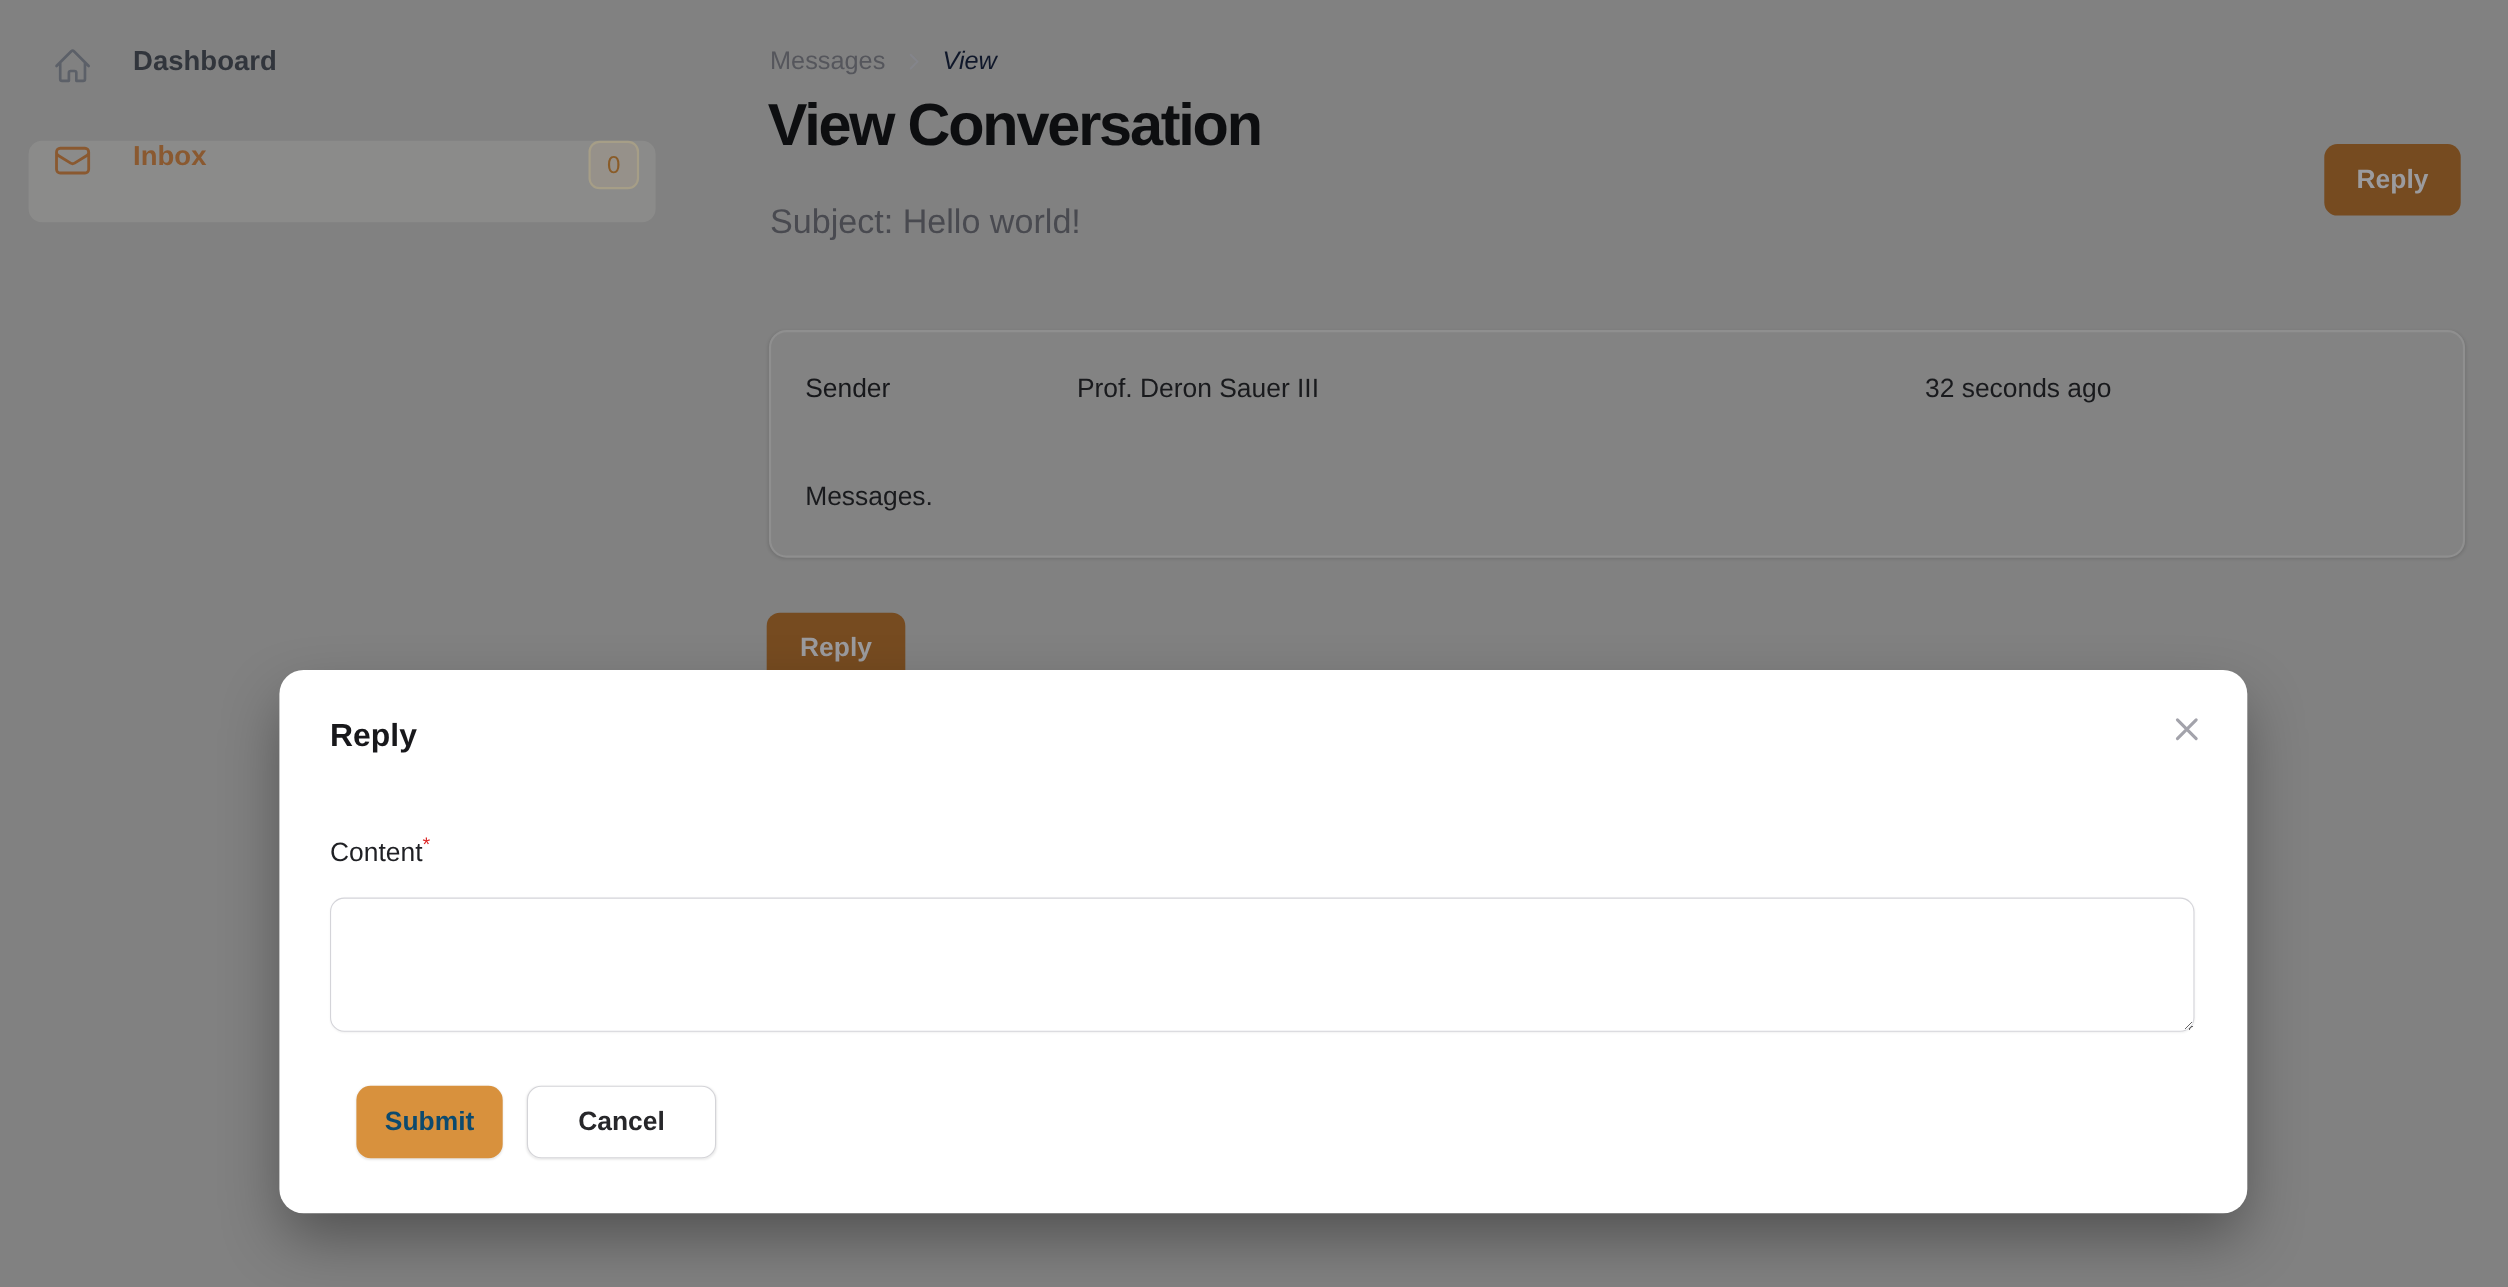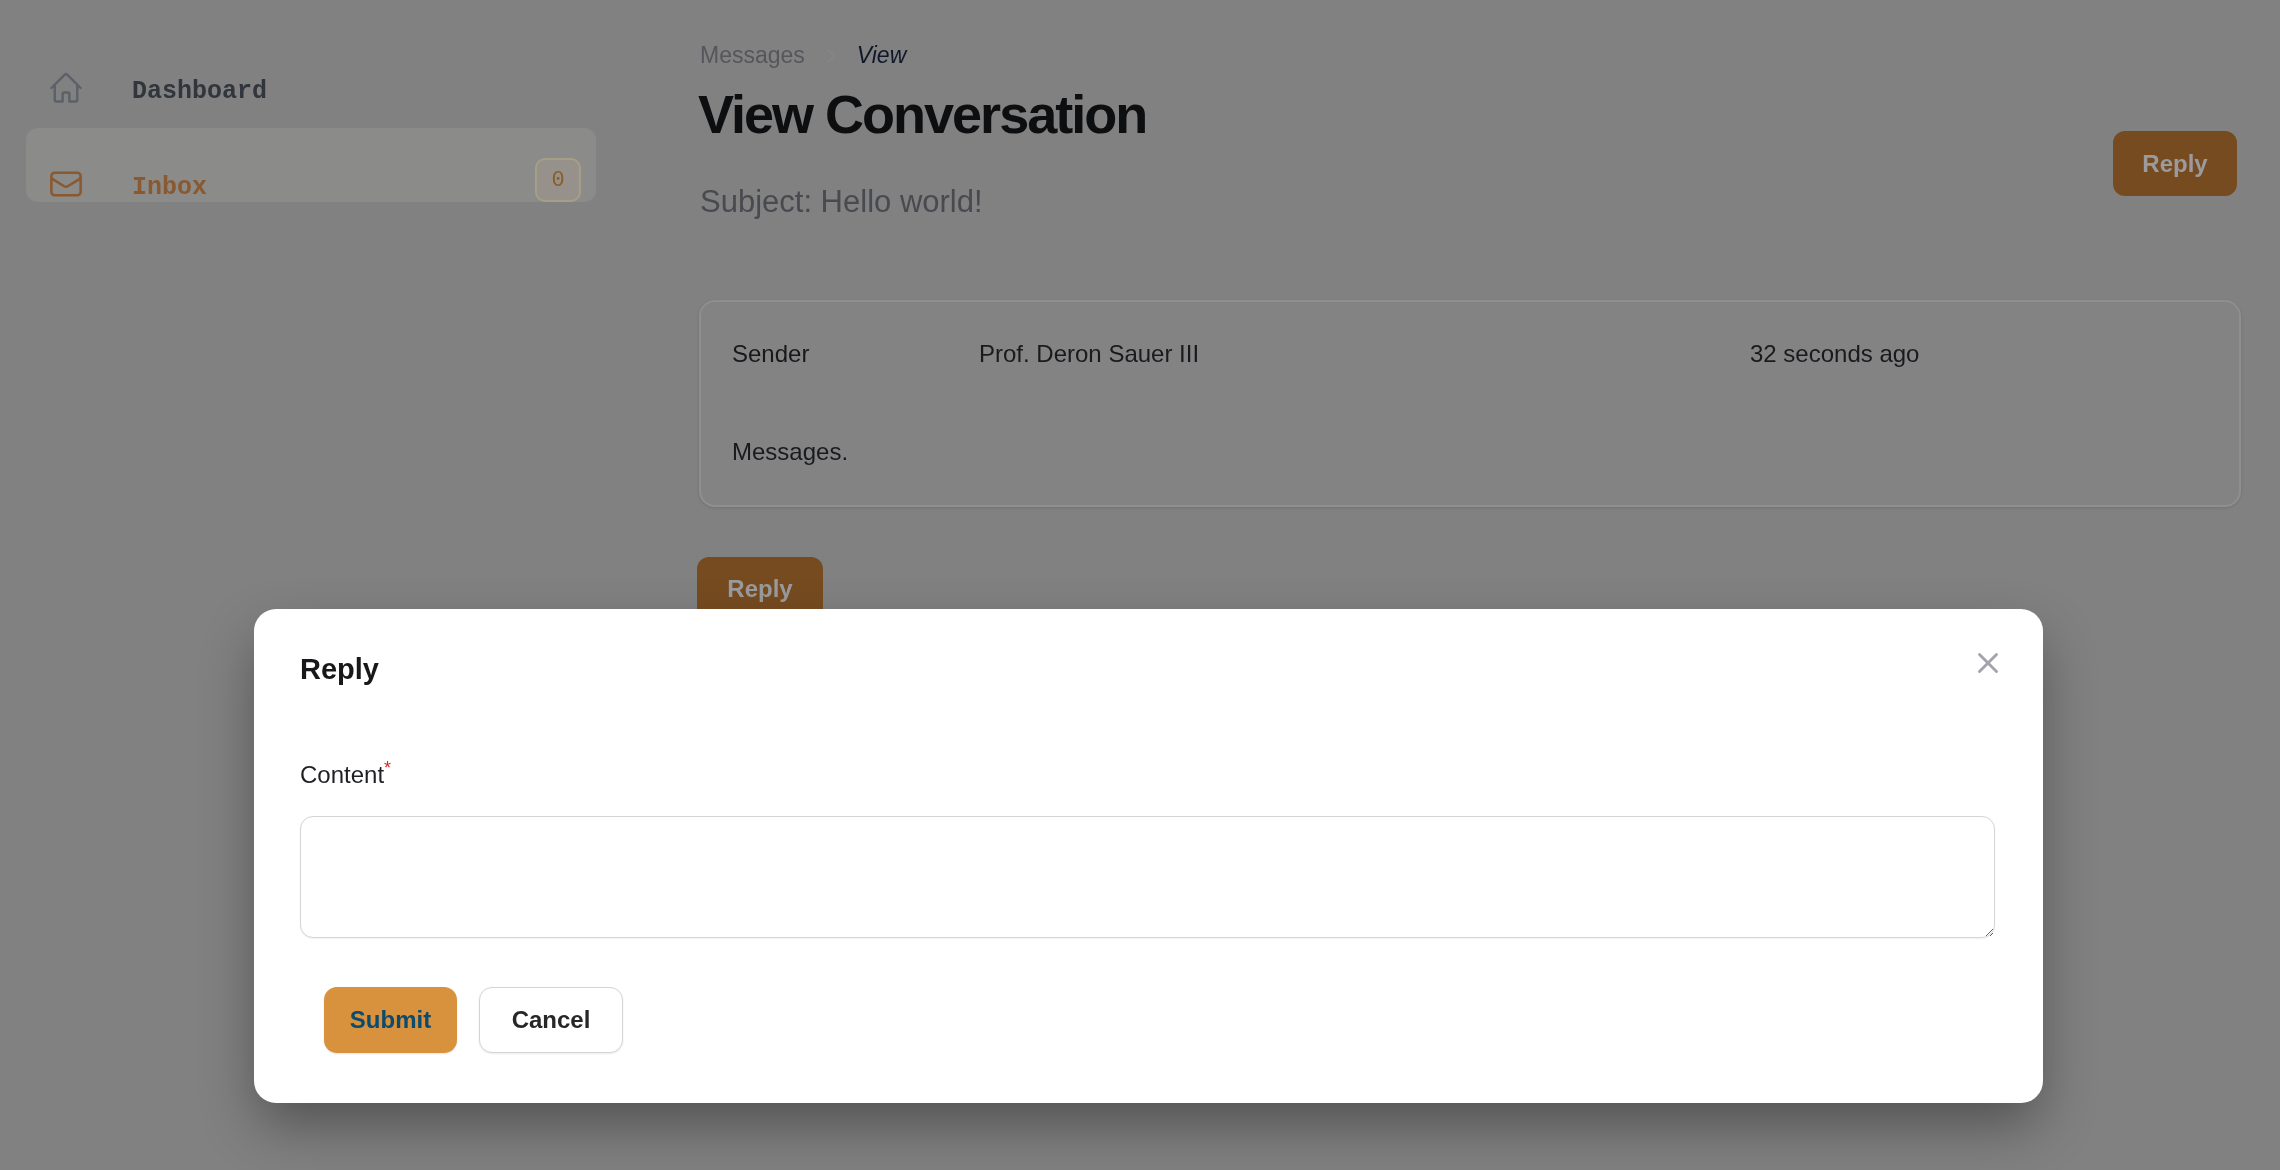--- a/index.html
+++ b/index.html
@@ -8,22 +8,22 @@
     font-family:"Liberation Sans", sans-serif;
     background:#818181;            
     position:relative;
     color:#191a1d;
   }
   svg { display:block; }
 
   
   .nav-item {
     position:absolute; left:26px; width:570px;
-    display:flex; align-items:flex-end; padding:0 15px 0 22px; gap:48px;
-    border-radius:12px; cursor:pointer;font-family:Liberation Mono, monospace;
+    display:flex; align-items:flex-start; padding:0 15px 0 22px; gap:37px;
+    border-radius:12px; cursor:pointer;
   }
   .nav-item.dashboard { top:42px; height:64px; }
   .nav-item.inbox { top:128px; height:74px; background:#8b8b8a; }
   .nav-label { font-size:25px; font-weight:bold; }
   .nav-item.dashboard .nav-label { color:#31353c; }
   .nav-item.inbox .nav-label { color:#8a5930; }
   .nav-icon { width:36px; height:36px; flex:0 0 auto; }
   .badge {
     margin-left:auto; min-width:46px; height:44px; padding:0 12px;
     background:#96918a; border:2px solid #a69e87; border-radius:10px;
@@ -106,21 +106,21 @@
     position:absolute; left:46px; top:378px; display:flex; gap:22px;
   }
   .btn { height:66px; border-radius:13px; font-size:24px; font-weight:bold;
          cursor:pointer; font-family:"Liberation Sans", sans-serif; }
   .btn-submit {
     width:133px; background:#d8913d; border:none; color:#0c4a6e;
     box-shadow:0 1px 2px rgba(0,0,0,0.1);
     margin-left:24px;
   }
   .btn-cancel {
-    width:144px; background:#ffffff; border:1px solid #d4d4d8; color:#27272a;
+    width:172px; background:#ffffff; border:1px solid #d4d4d8; color:#27272a;
     box-shadow:0 1px 2px rgba(0,0,0,0.08);
   }
 </style>
 </head>
 <body>
 
 <nav>
   <div class="nav-item dashboard">
     <span class="nav-icon">
       <svg viewBox="0 0 24 24" fill="none" stroke="#5c6068" stroke-width="1.6" stroke-linecap="round" stroke-linejoin="round">

